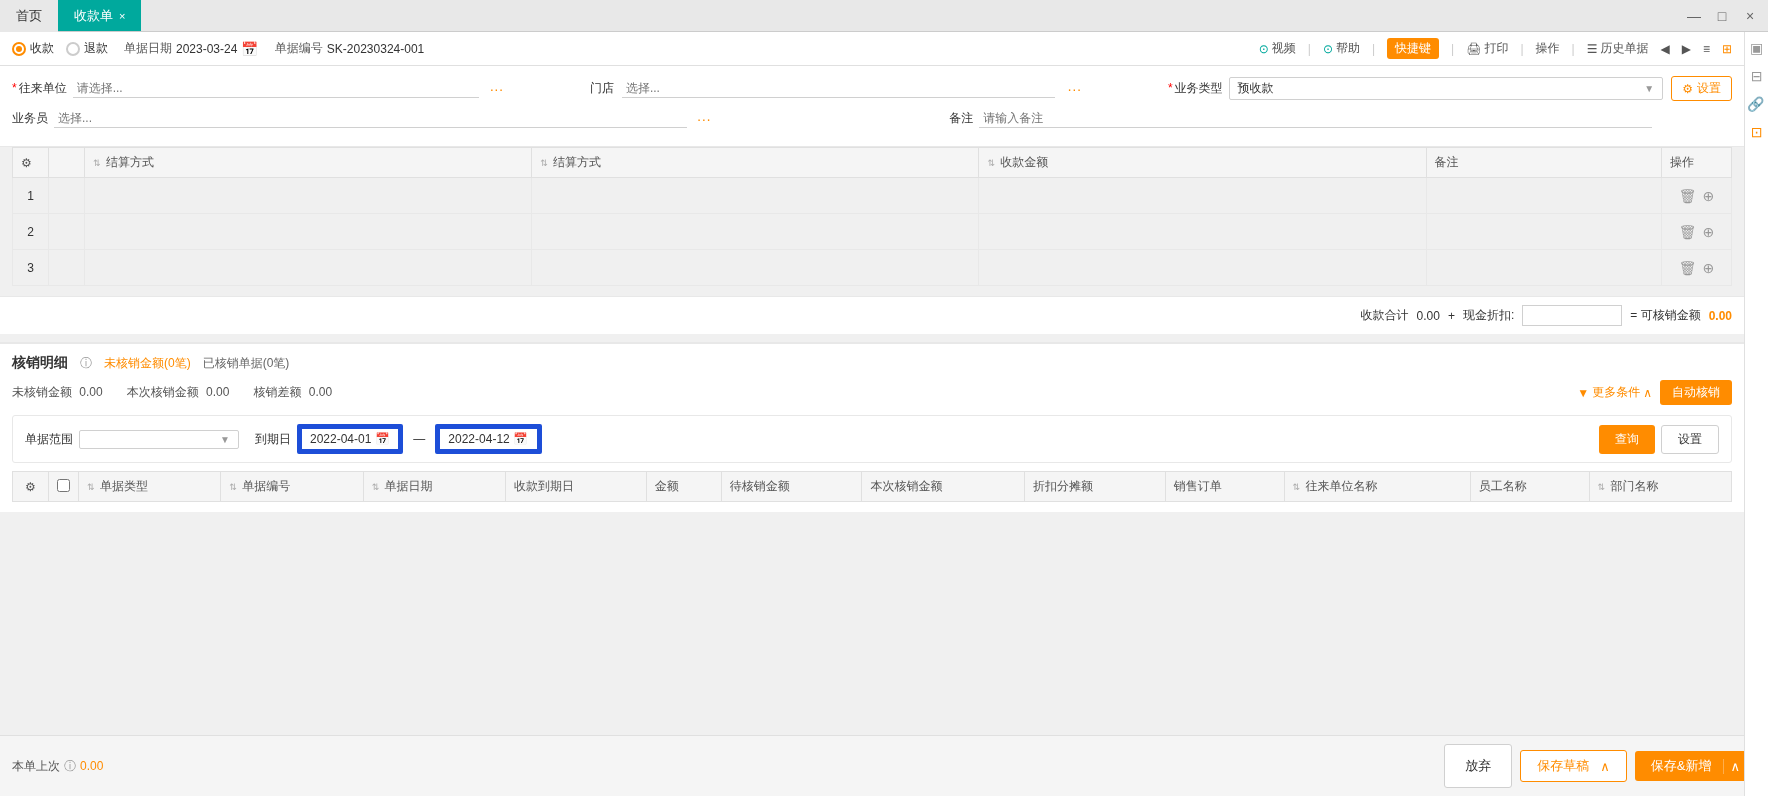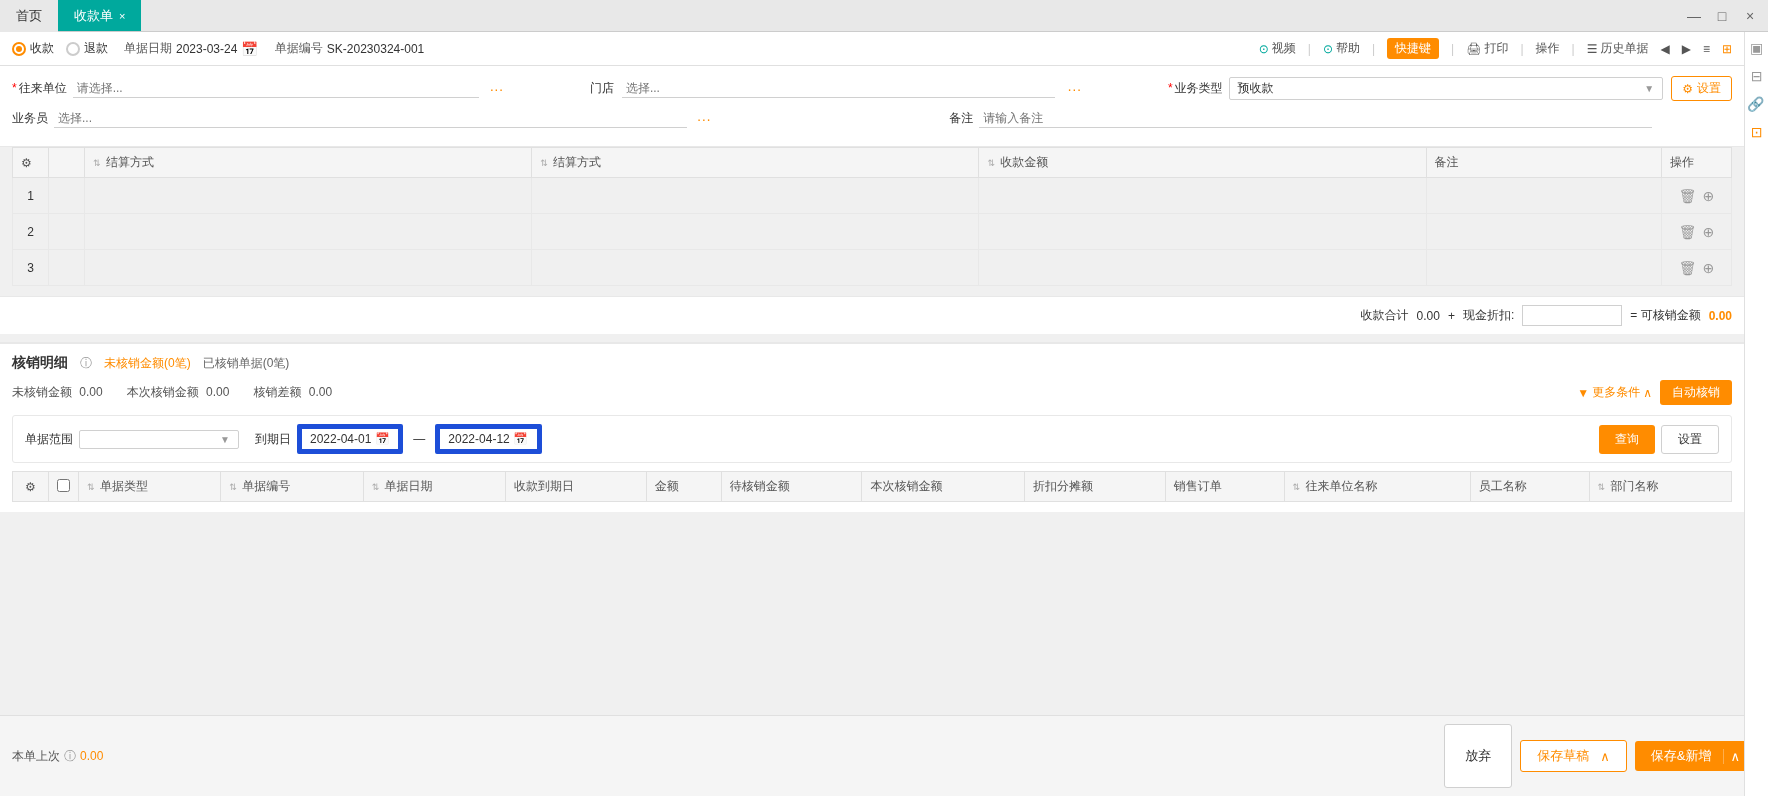--- a/index.html
+++ b/index.html
@@ -78,21 +78,21 @@
 
     
     .bottom-table { width: 100%; border-collapse: collapse; font-size: 12px; }
     .bottom-table th { background: #f5f5f5; border: 1px solid #e0e0e0; padding: 6px 8px; text-align: left; color: #555; font-weight: normal; white-space: nowrap; }
 
     
     .footer { display: flex; align-items: center; padding: 8px 12px; background: #f5f5f5; border-top: 1px solid #e0e0e0; position: fixed; bottom: 0; left: 0; right: 0; }
     .footer-info { font-size: 12px; color: #555; display: flex; align-items: center; gap: 4px; }
     .footer-info-value { color: #ff8c00; }
     .footer-actions { margin-left: auto; display: flex; align-items: center; gap: 8px; }
-    .btn-discard { background: #fff; border: 1px solid #d0d0d0; padding: 22px 20px; border-radius: 3px; cursor: pointer; font-size: 13px; color: #333; }
+    .btn-discard { background: #fff; border: 1px solid #d0d0d0; padding: 12px 20px; border-radius: 3px; cursor: pointer; font-size: 13px; color: #333; }
     .btn-save-draft { background: #fff; border: 1px solid #ff8c00; color: #ff8c00; padding: 6px 16px; border-radius: 3px; cursor: pointer; font-size: 13px; display: flex; align-items: center; gap: 4px; }
     .btn-save-new { background: #ff8c00; color: #fff; border: none; padding: 6px 16px; border-radius: 3px; cursor: pointer; font-size: 13px; display: flex; align-items: center; gap: 12px; }
     .btn-dropdown { border-left: 1px solid rgba(255,255,255,0.3); padding-left: 6px; cursor: pointer; }
 
     
     .right-sidebar { position: fixed; right: 0; top: 32px; bottom: 0; width: 24px; background: #fff; border-left: 1px solid #e0e0e0; display: flex; flex-direction: column; align-items: center; padding-top: 8px; gap: 12px; z-index: 100; }
     .sidebar-icon { cursor: pointer; color: #999; font-size: 14px; text-align: center; }
 
     .page-wrapper { height: 796px; overflow: hidden; position: relative; }
     .content-area { height: calc(796px - 32px - 44px); overflow-y: auto; padding-right: 24px; }

